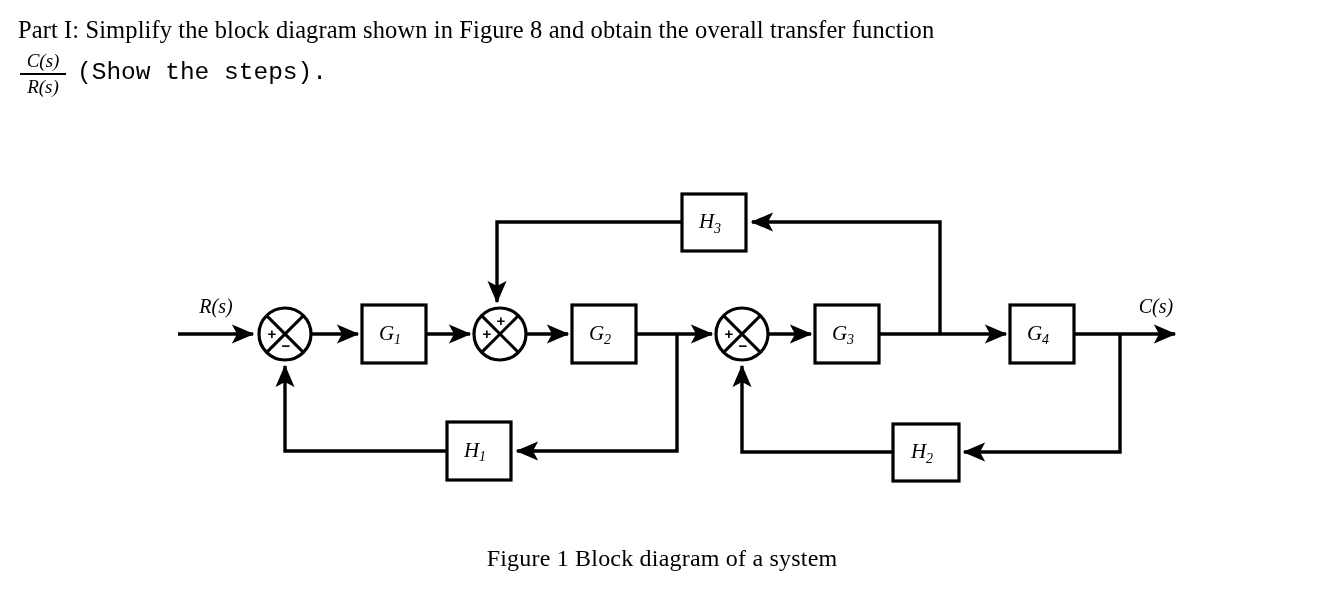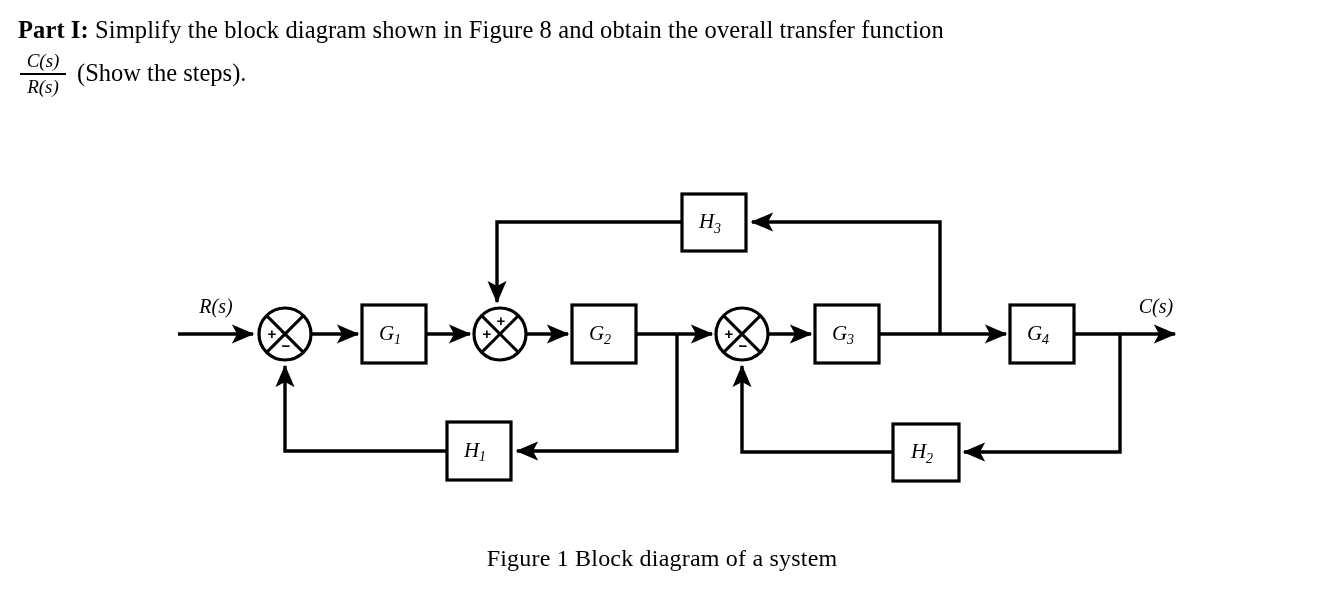--- a/index.html
+++ b/index.html
@@ -23,21 +23,21 @@
     top: 14px;
     width: 1280px;
   }
   #question-line-1 {
     font-size: 24.5px;
     line-height: 1.28;
     letter-spacing: 0.1px;
     white-space: nowrap;
   }
   #part-label {
-    font-weight: bold;
+    font-weight: normal;
   }
   #question-line-2 {
     display: flex;
     align-items: center;
     margin-top: 4px;
     font-size: 24.5px;
     line-height: 1.2;
   }
 
   
@@ -61,20 +61,21 @@
     width: 100%;
     min-width: 46px;
     height: 2px;
     background: #000;
   }
   .fraction .denom {
     padding: 1px 3px 0 3px;
   }
   #fraction-tail {
     margin-left: 9px;
+    font-family: Liberation Mono, monospace;
   }
 
   
   #diagram-wrap {
     position: absolute;
     left: 0;
     top: 150px;
     width: 1324px;
     height: 370px;
   }

